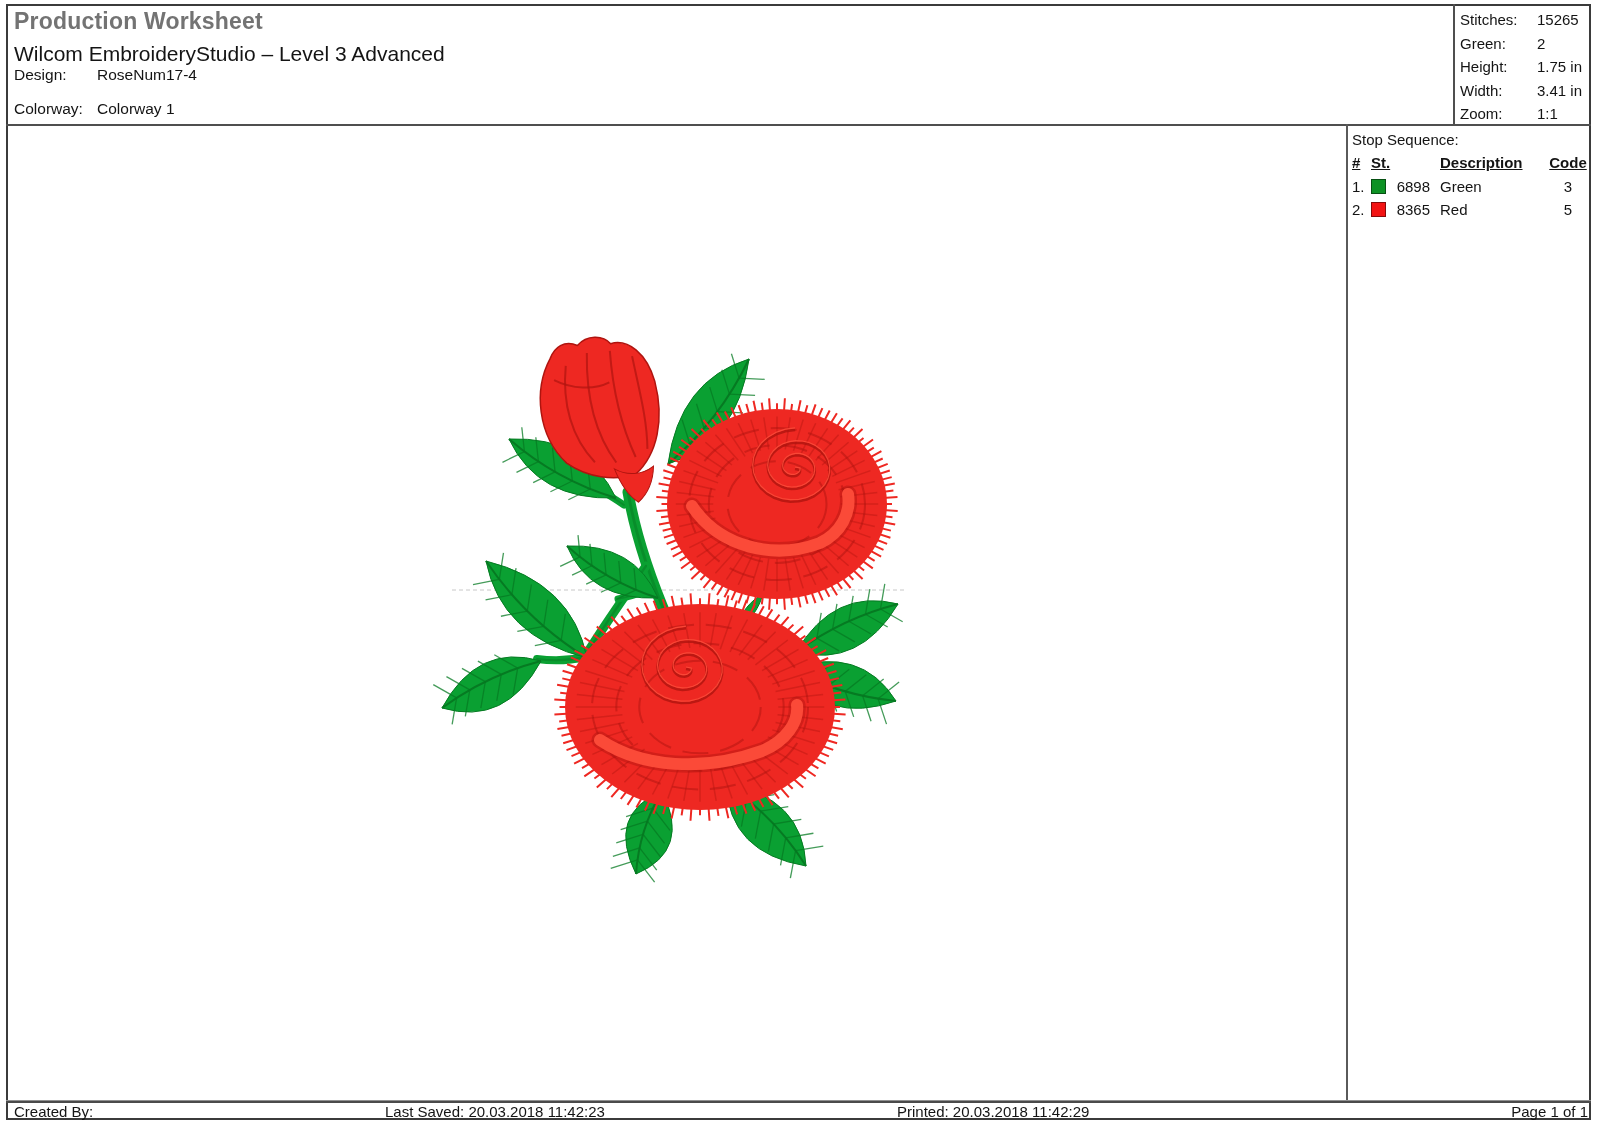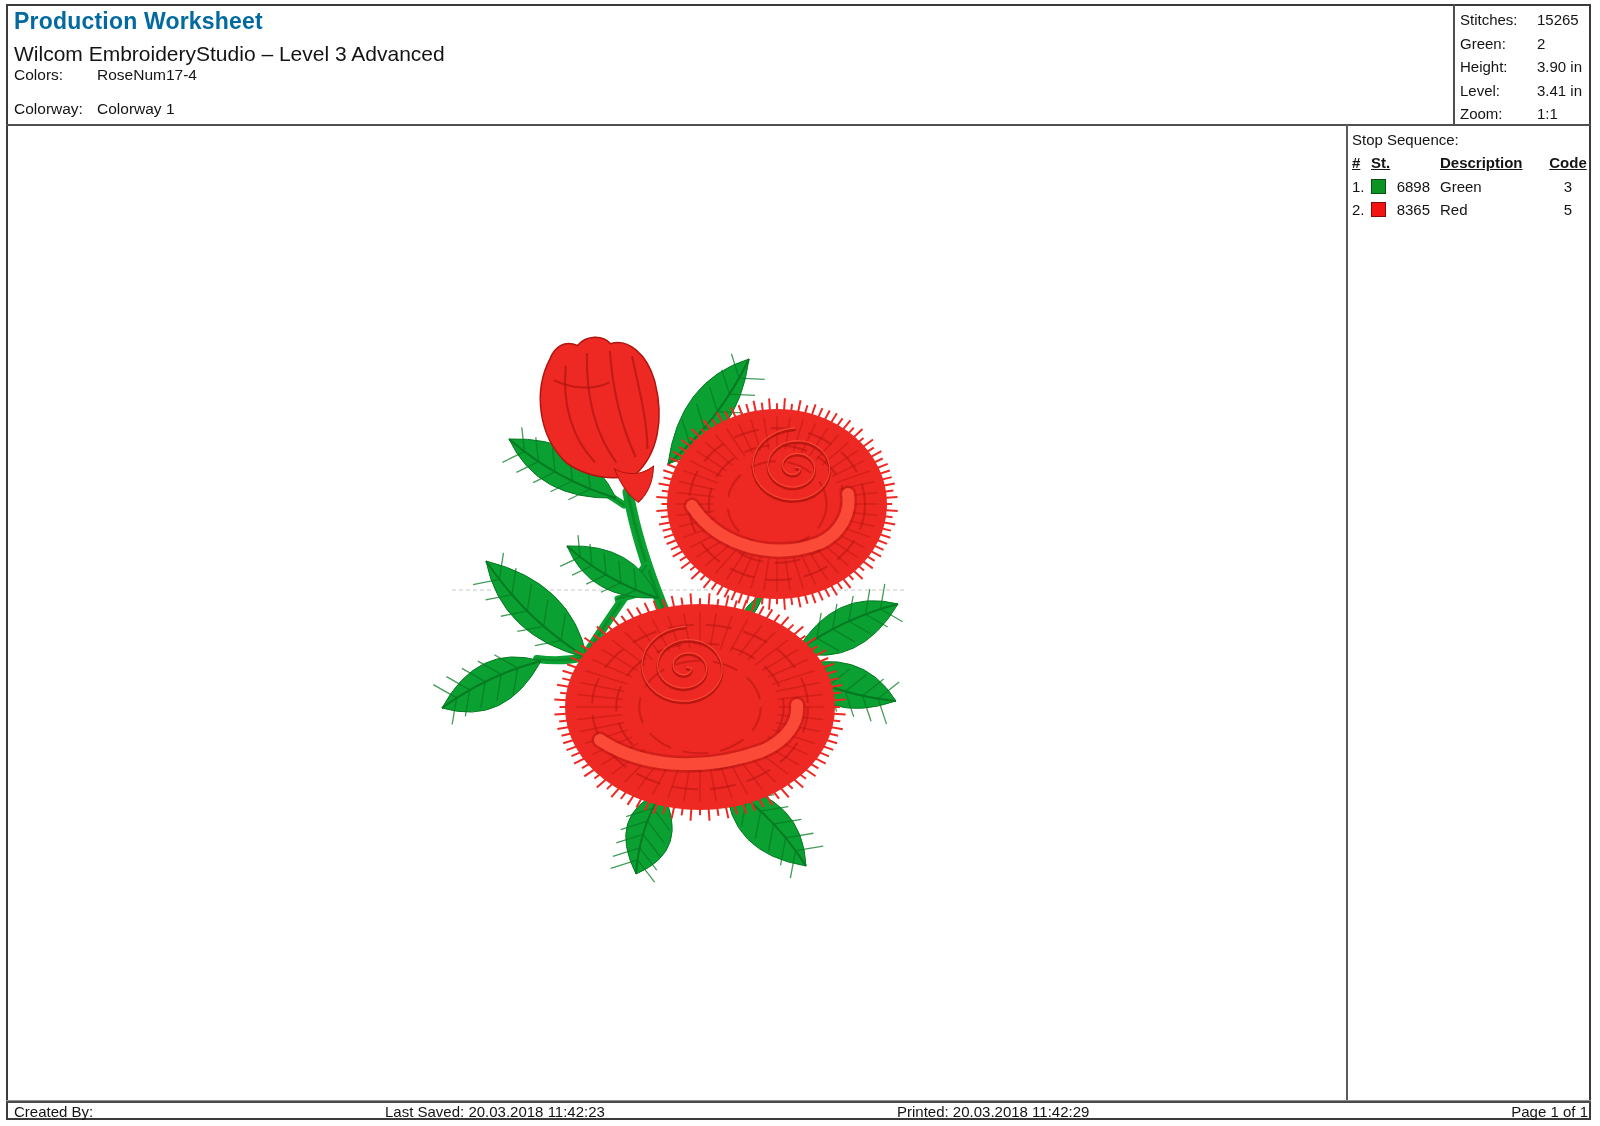--- a/index.html
+++ b/index.html
@@ -6,21 +6,21 @@
   body{font-family:"Liberation Sans", sans-serif;color:#141414;position:relative;}
   .sheet{position:absolute;left:0;top:0;width:1600px;height:1126px;background:#fff;}
   #design-svg{position:absolute;left:0;top:0;width:1600px;height:1126px;}
   
   .frame{position:absolute;left:6px;top:4px;width:1585px;height:1116px;border:2px solid #3b3b3b;box-sizing:border-box;}
   .hline-header{position:absolute;left:6px;top:124px;width:1585px;height:2px;background:#4f4f4f;}
   .vline-stats{position:absolute;left:1453px;top:4px;width:2px;height:122px;background:#4f4f4f;}
   .vline-panel{position:absolute;left:1346px;top:124px;width:2px;height:978px;background:#5a5a5a;}
   .hline-footer{position:absolute;left:6px;top:1100px;width:1585px;height:3px;background:linear-gradient(#909090 0 1px,#4a4a4a 1px 100%);}
   
-  .h-title{position:absolute;left:14px;top:8px;font-size:23px;font-weight:bold;color:#0369a1;letter-spacing:.2px;}
+  .h-title{position:absolute;left:14px;top:8px;font-size:23px;font-weight:bold;color:#737373;letter-spacing:.2px;}
   .h-sub{position:absolute;left:14px;top:42px;font-size:21px;}
   .h-row{position:absolute;left:14px;font-size:15.5px;}
   .h-row .lab{display:inline-block;width:83px;}
   .h-design{top:66px;} .h-colorway{top:100px;}
   
   .stats{position:absolute;left:1460px;top:8px;width:130px;font-size:15px;}
   .stat-row{display:flex;height:23.5px;align-items:center;}
   .stat-row .lab{flex:0 0 77px;}
   
   .seq{position:absolute;left:1352px;top:128px;width:236px;font-size:15px;}
@@ -193,41 +193,41 @@
 
   <div class="frame"></div>
   <div class="hline-header"></div>
   <div class="vline-stats"></div>
   <div class="vline-panel"></div>
   <div class="hline-footer"></div>
 
   <div class="h-title">Production Worksheet</div>
   <div class="h-sub">Wilcom EmbroideryStudio – Level 3 Advanced</div>
   <div class="h-row h-design">
-    <span class="lab">Colors:</span><span>RoseNum17-4</span>
+    <span class="lab">Design:</span><span>RoseNum17-4</span>
   </div>
   <div class="h-row h-colorway">
     <span class="lab">Colorway:</span><span>Colorway 1</span>
   </div>
 
   <div class="stats">
     <div class="stat-row">
         <span class="lab">Stitches:</span>
         <span>15265</span>
       </div>
     <div class="stat-row">
         <span class="lab">Green:</span>
         <span>2</span>
       </div>
     <div class="stat-row">
         <span class="lab">Height:</span>
-        <span>3.90 in</span>
-      </div>
-    <div class="stat-row">
-        <span class="lab">Level:</span>
+        <span>1.75 in</span>
+      </div>
+    <div class="stat-row">
+        <span class="lab">Width:</span>
         <span>3.41 in</span>
       </div>
     <div class="stat-row">
         <span class="lab">Zoom:</span>
         <span>1:1</span>
       </div>
   </div>
 
   <div class="seq">
     <div class="seq-title">Stop Sequence:</div>

